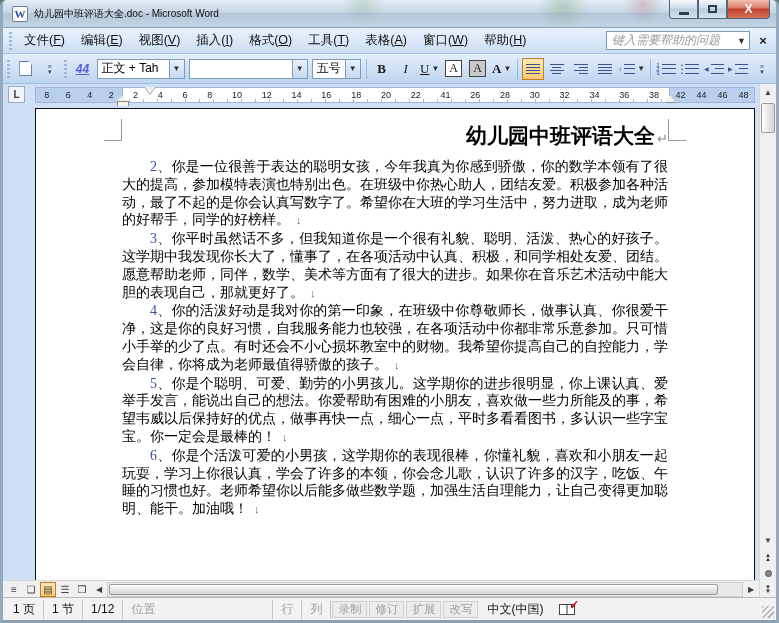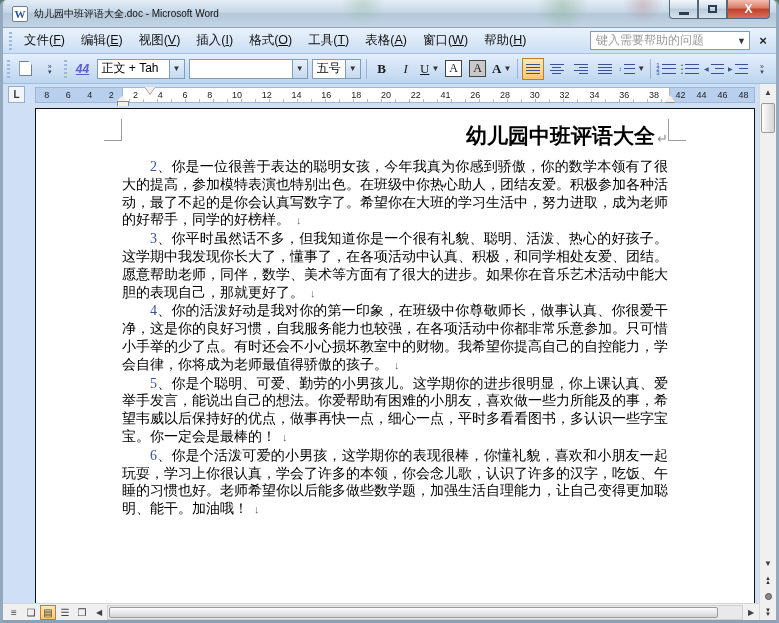--- a/index.html
+++ b/index.html
@@ -43,22 +43,22 @@
   .menubar{
     height:26px;flex:0 0 26px;display:flex;align-items:center;
     background:linear-gradient(#e9f2fc,#cbdef4);
     border-bottom:1px solid #a9c4e2;padding:0 4px 0 4px;
   }
   .grip{width:3px;height:18px;margin:0 4px 0 2px;
     background-image:repeating-linear-gradient(to bottom,#9db8d9 0 2px,transparent 2px 4px);}
   .menu-items{display:flex;align-items:center;height:100%;}
   .menu-item{padding:4px 8px;font-size:12.5px;color:#111;white-space:nowrap;cursor:default;}
   .menu-item u{text-decoration:underline;}
-  .help-box{margin-left:auto;width:160px;height:19px;background:#fff;border:1px solid #7f9db9;
-    display:flex;align-items:center;padding-left:5px;}
+  .help-box{margin-left:auto;width:144px;height:19px;background:#fff;border:1px solid #7f9db9;
+    display:flex;align-items:center;padding-left:5px;font-style:italic;}
   .help-placeholder{color:#9a9a9a;font-size:12px;flex:1;white-space:nowrap;overflow:hidden;}
   .help-arrow{width:15px;text-align:center;color:#333;font-size:9px;}
   .menubar-x{width:18px;text-align:center;color:#222;font-size:13px;font-weight:bold;margin-left:4px;}
 
   
   .toolbar{height:30px;flex:0 0 30px;display:flex;align-items:center;
     background:linear-gradient(#e3eefb,#bdd5ef);border-bottom:1px solid #9ec0e0;padding:0 2px;}
   .tbtn{height:22px;min-width:22px;display:flex;align-items:center;justify-content:center;
     border:1px solid transparent;margin:0 1px;font-size:13px;color:#1a1a1a;position:relative;}
   .tbtn.active{background:linear-gradient(#ffe9b7,#fcc96a);border:1px solid #c27d2c;}
@@ -451,13 +451,32 @@
         </span>
       <span class="navbtn">
           <span class="dbl">
             <span>▼</span>
             <span>▼</span>
           </span>
         </span>
     </div>
   </div>
 
+  <div class="statusbar">
+    <span class="sb">1 页</span>
+    <span class="sb">1 节</span>
+    <span class="sb">1/12</span>
+    <span class="sb dim wide">位置</span>
+    <span class="sb dim">行</span>
+    <span class="sb dim">列</span>
+    <span class="sbtn">录制</span>
+    <span class="sbtn">修订</span>
+    <span class="sbtn">扩展</span>
+    <span class="sbtn">改写</span>
+    <span class="sb noborder">中文(中国)</span>
+    <span class="sb noborder">
+        <span class="book">
+          <span class="chk">✓</span>
+        </span>
+      </span>
+    <span class="grip-corner"></span>
+  </div>
 </div>
 
 </body></html>

